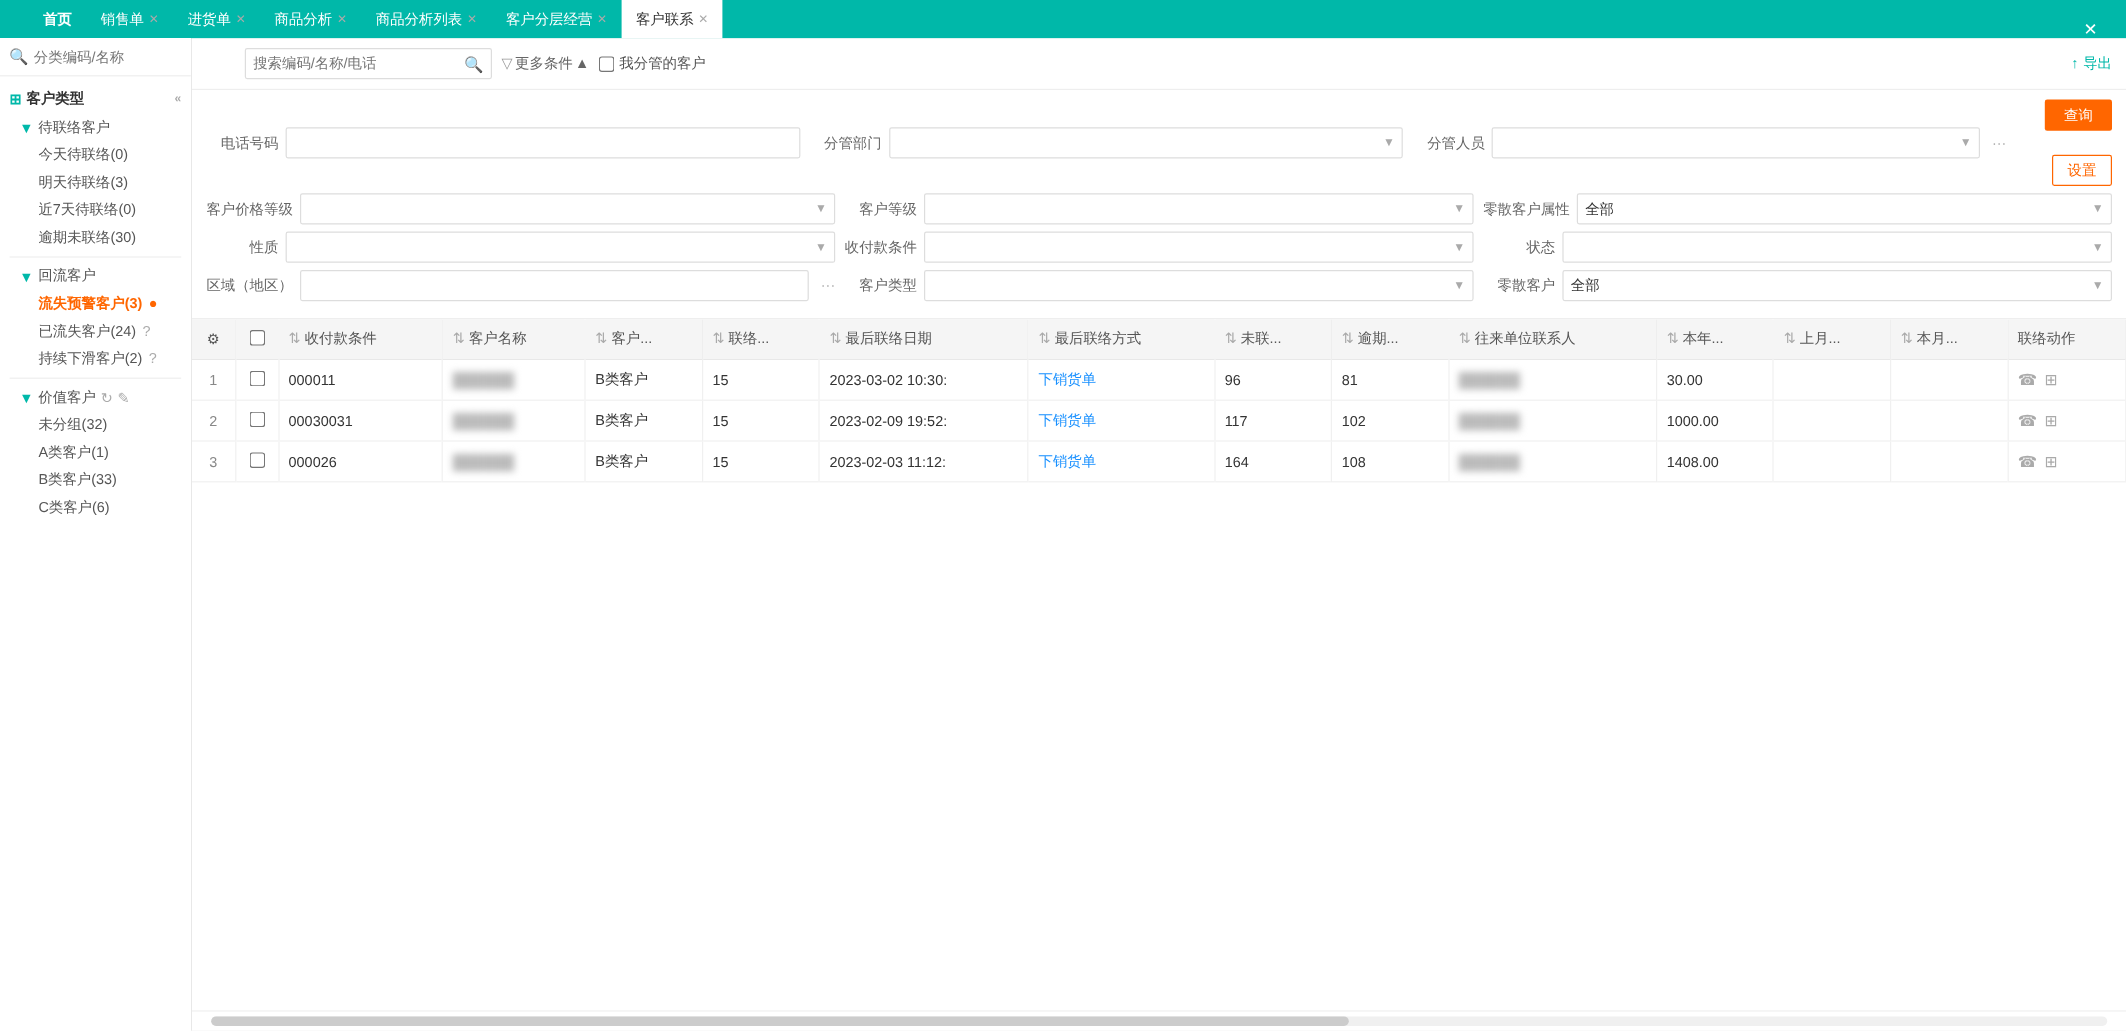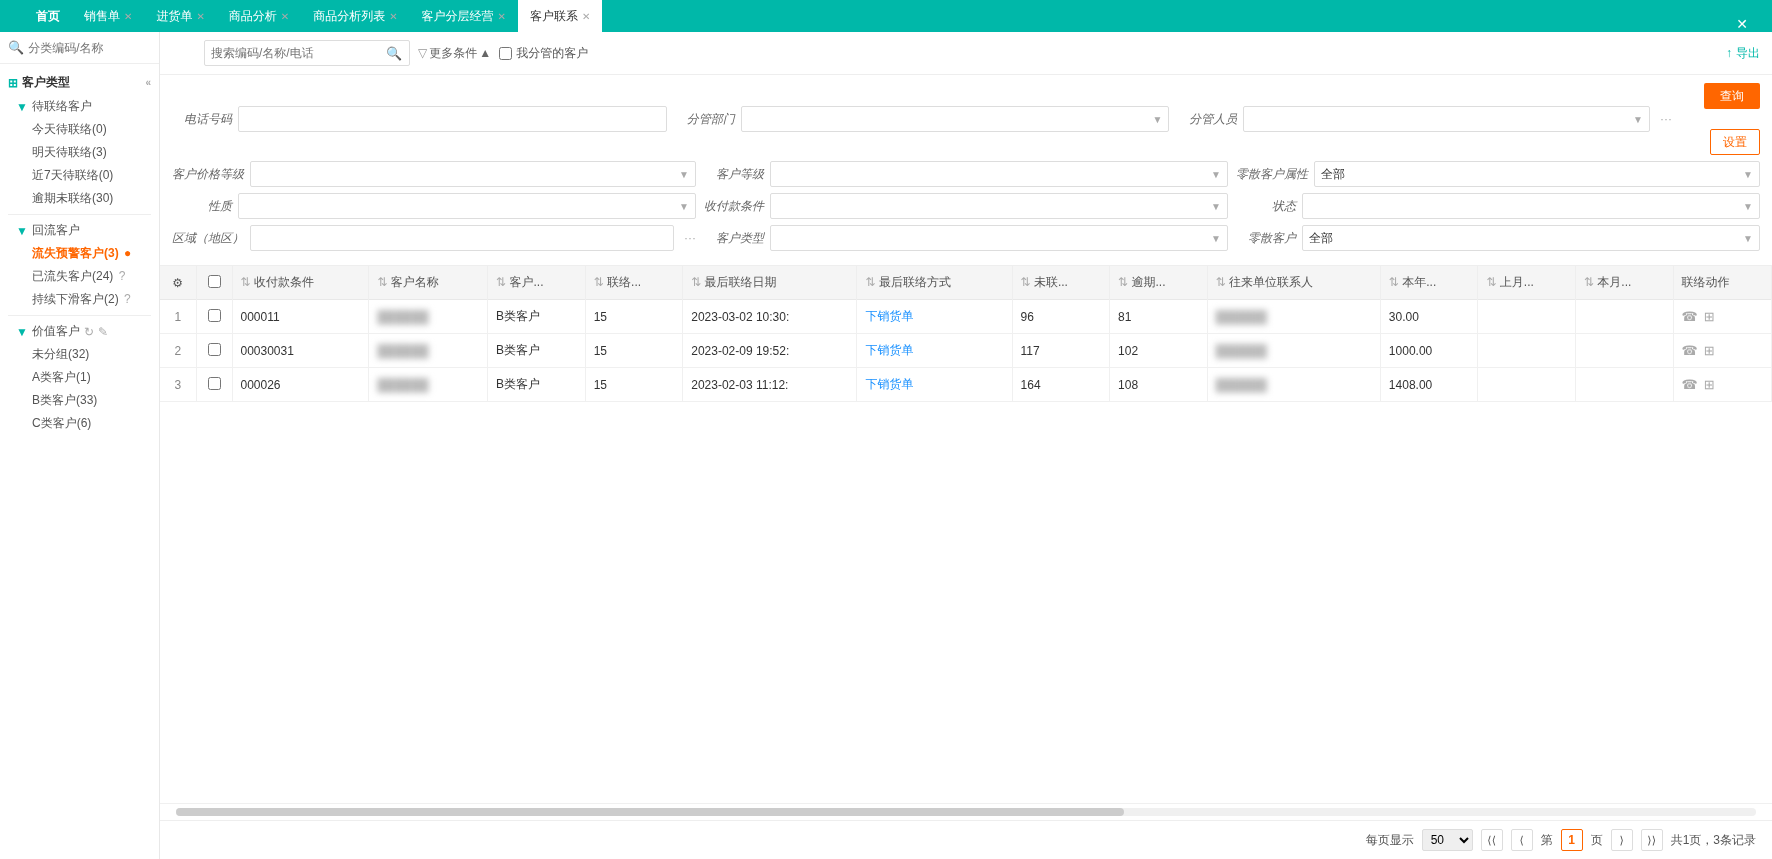--- a/index.html
+++ b/index.html
@@ -206,21 +206,20 @@
       display: flex;
       align-items: center;
       flex: 1;
       gap: 6px;
     }
     .filter-label {
       color: #666;
       white-space: nowrap;
       min-width: 60px;
       text-align: right;
-      font-style: italic;
     }
     .filter-input {
       flex: 1;
       height: 26px;
       border: 1px solid #ddd;
       border-radius: 2px;
       padding: 0 6px;
       font-size: 12px;
       color: #333;
       outline: none;
@@ -731,29 +730,14 @@
           </tbody>
       </table>
     </div>
 
     <div class="scrollbar-area">
       <div class="scrollbar-track">
         <div class="scrollbar-thumb"></div>
       </div>
     </div>
 
-    <div class="pagination">
-      <span>每页显示</span>
-      <select>
-        <option>50</option>
-        <option>100</option>
-      </select>
-      <div class="page-btn">⟨⟨</div>
-      <div class="page-btn">⟨</div>
-      <span>第</span>
-      <div class="current-page">1</div>
-      <span>页</span>
-      <div class="page-btn">⟩</div>
-      <div class="page-btn">⟩⟩</div>
-      <span>共1页，3条记录</span>
-    </div>
   </div>
 </div>
 
 </body></html>

